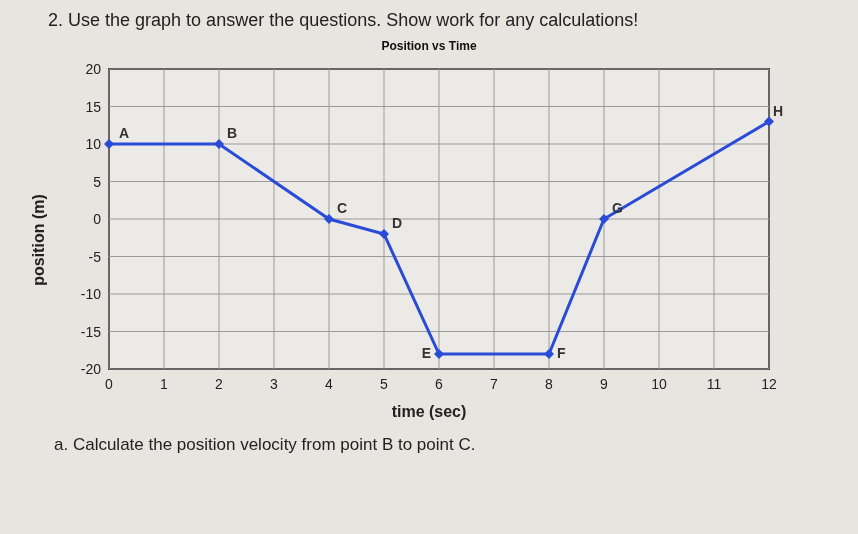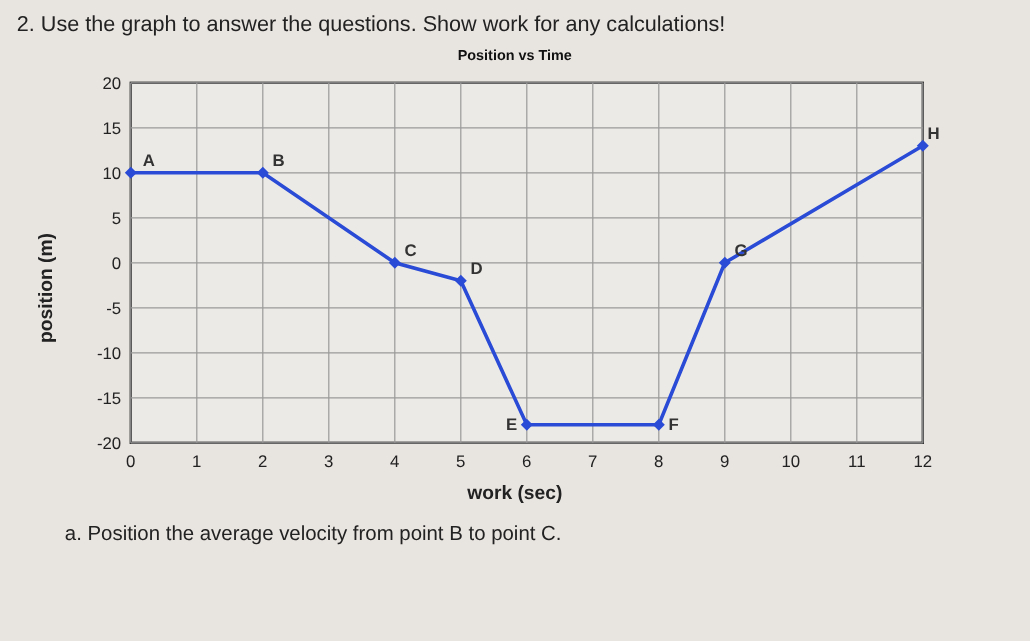--- a/index.html
+++ b/index.html
@@ -8,20 +8,21 @@
     font-family: Arial, Helvetica, sans-serif;
     background: #e8e4e0;
     color: #222;
     width: 858px;
     height: 534px;
     box-sizing: border-box;
   }
   .question {
     font-size: 18px;
     margin-bottom: 8px;
+    margin-left: 34px;
   }
   .chart-title {
     font-size: 12px;
     font-weight: bold;
     text-align: center;
     margin: 2px 0 6px 0;
     color: #111;
   }
   .chart-wrap {
     position: relative;
@@ -125,16 +126,16 @@
       <text x="343" y="169" text-anchor="start" class="point-label">D</text>
       <polygon points="390,290 395,295 390,300 385,295" class="data-point"></polygon>
       <text x="382" y="299" text-anchor="end" class="point-label">E</text>
       <polygon points="500,290 505,295 500,300 495,295" class="data-point"></polygon>
       <text x="508" y="299" text-anchor="start" class="point-label">F</text>
       <polygon points="555,155 560,160 555,165 550,160" class="data-point"></polygon>
       <text x="563" y="154" text-anchor="start" class="point-label">G</text>
       <polygon points="720,57.5 725,62.5 720,67.5 715,62.5" class="data-point"></polygon>
       <text x="724" y="56.5" text-anchor="start" class="point-label">H</text>
     </svg>
-  <div class="xlabel">work (sec)</div>
+  <div class="xlabel">time (sec)</div>
 </div>
 
-<div class="sub-q">a.  Position the average velocity from point B to point C.</div>
+<div class="sub-q">a.  Calculate the position velocity from point B to point C.</div>
 
 </body></html>

